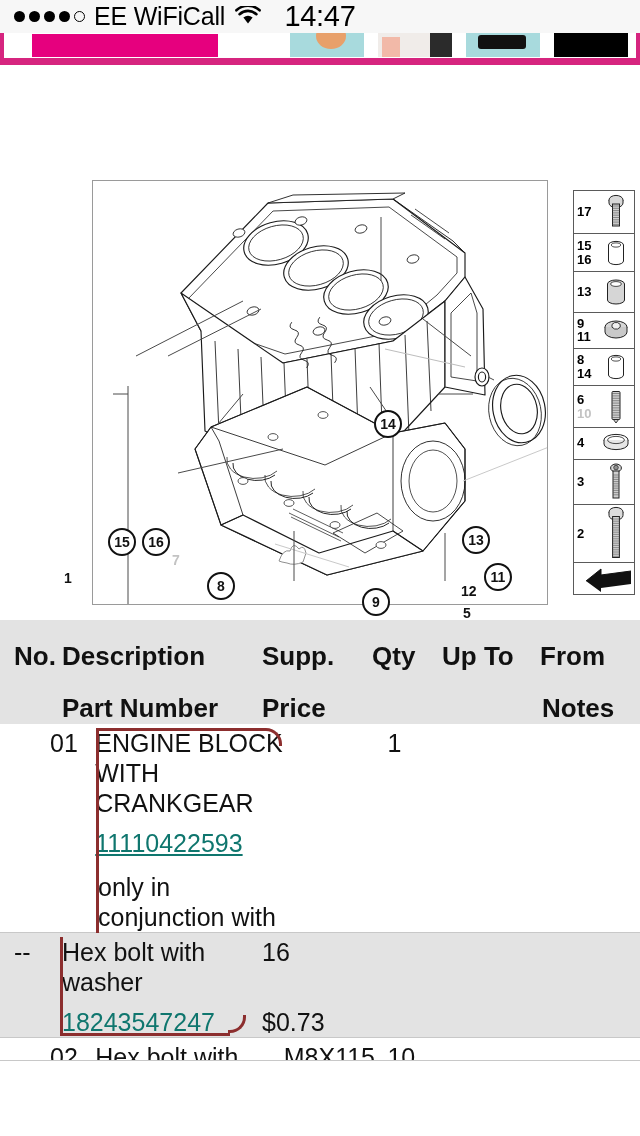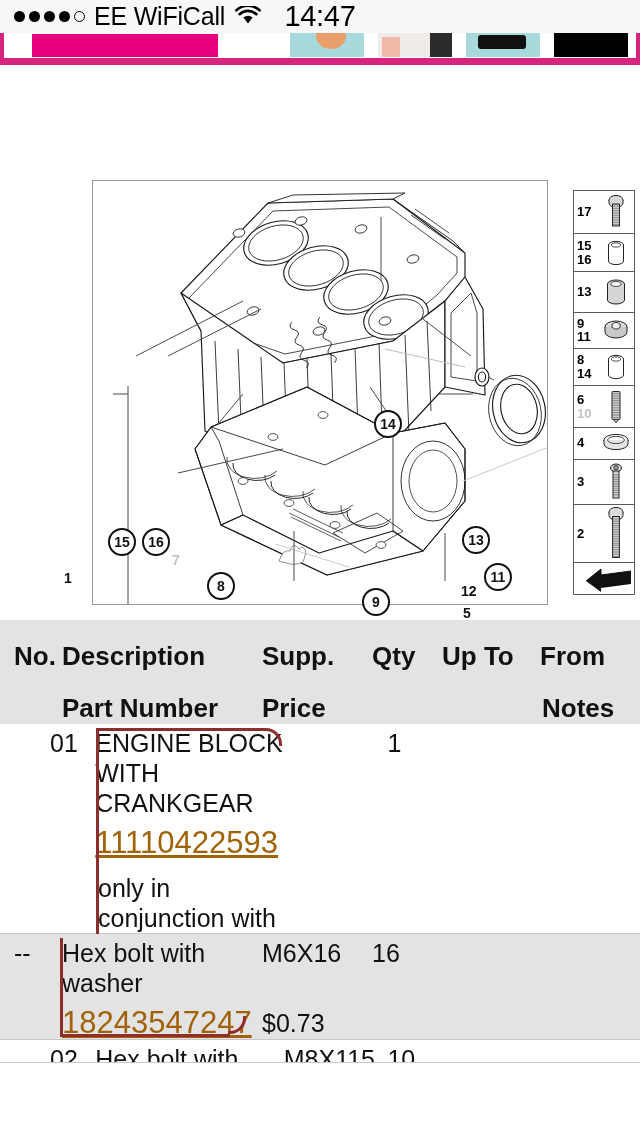--- a/index.html
+++ b/index.html
@@ -131,21 +131,21 @@
   .row{ position:relative; display:flex; flex-wrap:wrap; }
   .row.odd{ background:#ffffff;margin-left:36px; }
   .row.even{ background:#e3e3e3; }
   .rowline{ display:flex; width:100%; }
   .td{
     font-size:25px; color:#111; line-height:30px;
     display:flex; align-items:flex-start;
   }
   .td .cellwrap{ padding-top:4px; }
   .link{
-    color:#a16207; text-decoration:underline; font-size:31px;
+    color:#0f766e; text-decoration:underline; font-size:25px;
   }
   .sep{ height:1px; background:#c8c8c8; width:100%; }
   .hl-left{ position:absolute; width:3px; background:#8c2e2e; }
   .hl-topbar{ position:absolute; height:3px; background:#8c2e2e; }
   .hl-corner{
     position:absolute; width:18px; height:18px;
     border-top:3px solid #8c2e2e; border-right:3px solid #8c2e2e;
     border-top-right-radius:16px;
   }
   .hl-corner-b{
@@ -601,23 +601,20 @@
           </div>
           <div class="sep"></div>
           <div class="row even" style="position: relative;">
             <div class="rowline">
               <div class="td c-no">
                 <div class="cellwrap">--</div>
               </div>
               <div class="td c-desc">
                 <div class="cellwrap">Hex bolt with washer</div>
               </div>
-              <div class="td c-supp">
-                <div class="cellwrap">M6X16</div>
-              </div>
               <div class="td c-qty">
                 <div class="cellwrap">16</div>
               </div>
               <div class="td c-from">
                 <div class="cellwrap"></div>
               </div>
               <div class="td c-upto">
                 <div class="cellwrap"></div>
               </div>
             </div>

